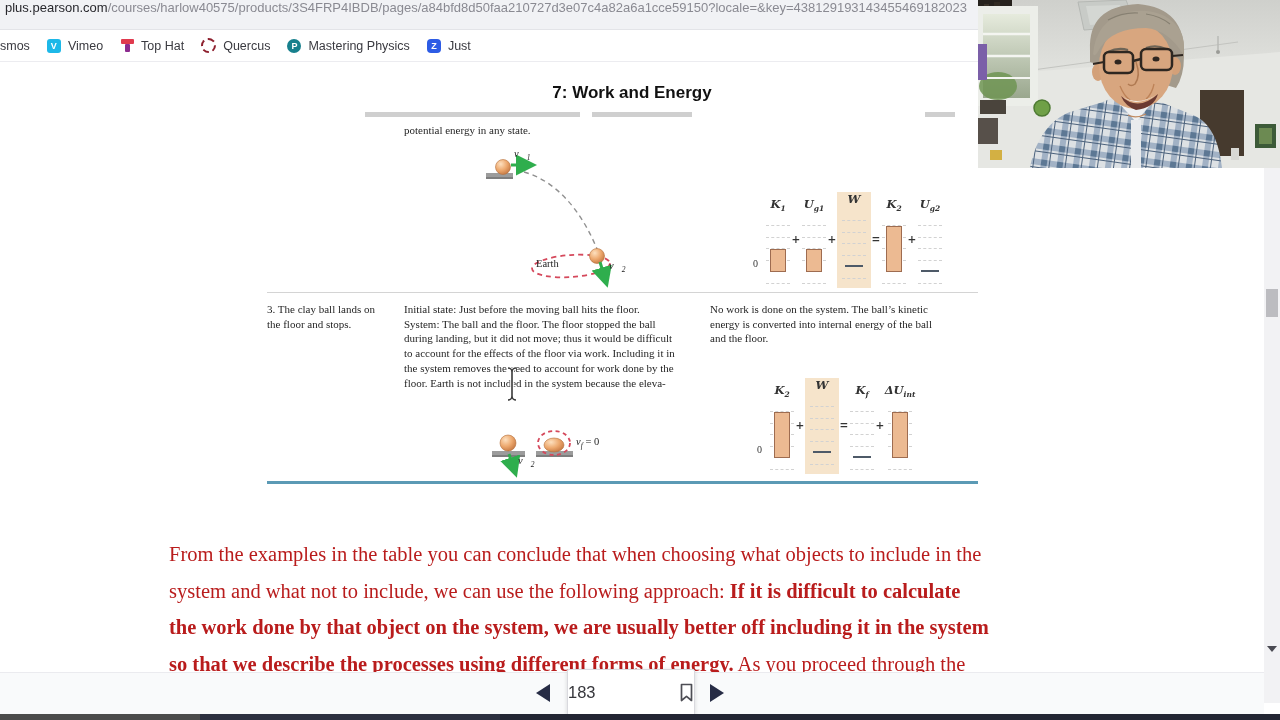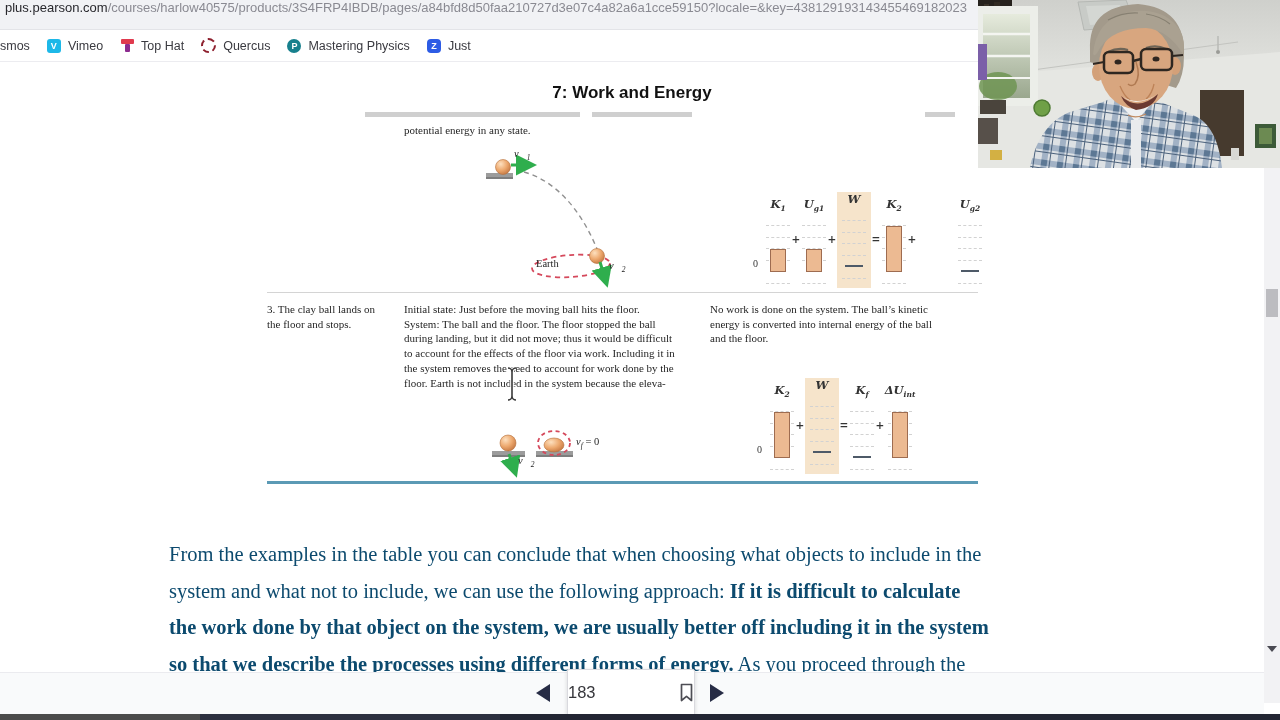--- a/index.html
+++ b/index.html
@@ -52,21 +52,21 @@
   .ebar-op{width:10px;height:16px;text-align:center;font-family:"DejaVu Serif",serif;font-weight:bold;
            font-size:10.5px;color:#333;line-height:15px;}
   .ebar-plot{position:relative;width:100%;height:70px;}
   .ebar-grid{position:absolute;left:50%;transform:translateX(-50%);width:24px;border-top:1.5px dashed #d2d2d2;}
   .ebar-bar{position:absolute;left:50%;transform:translateX(-50%);bottom:11px;width:16px;
             background:#ecba92;border:1.5px solid #9e6c50;box-sizing:border-box;}
   .ebar-dash{position:absolute;left:50%;transform:translateX(-50%);bottom:11px;width:18px;
              border-top:2.5px solid #4e5a68;}
   
   .para{position:absolute;left:169px;top:543px;font-family:"Liberation Serif",serif;
-        font-size:20.5px;color:#0c4a6e;}
+        font-size:20.5px;color:#b91c1c;}
   .para div{height:36.6px;white-space:pre;}
   .para span.b{font-weight:bold;}
   
   .nav-bar{position:absolute;left:0;top:672px;width:1264px;height:42px;background:#f9fafb;
            border-top:1px solid #ebebef;z-index:5;}
   .nav-arrow{position:absolute;width:0;height:0;border-top:9px solid transparent;border-bottom:9px solid transparent;z-index:6;}
   .nav-prev{left:536px;top:684px;border-right:14px solid #272c45;}
   .nav-next{left:710px;top:684px;border-left:14px solid #272c45;}
   .page-box{position:absolute;left:567px;top:669px;width:126px;height:45px;background:#fff;
             border:1px solid #d9d9de;border-radius:2px;box-shadow:0 1px 4px rgba(0,0,0,.14);
@@ -245,21 +245,21 @@
           <div class="ebar-plot">
             <div class="ebar-grid" style="bottom: 22.5px;"></div>
             <div class="ebar-grid" style="bottom: 34px;"></div>
             <div class="ebar-grid" style="bottom: 45.5px;"></div>
             <div class="ebar-grid" style="bottom: 57px;"></div>
             <div class="ebar-grid" style="bottom: -0.5px;"></div>
             <div class="ebar-bar" style="height: 46px;"></div>
           </div>
         </div>
         <div class="ebar-op">+</div>
-        <div class="ebar-term" style="width: 26px; margin-left: 40px;">
+        <div class="ebar-term" style="width: 26px;">
           <div class="ebar-label"><i>U</i><sub>g2</sub></div>
           <div class="ebar-plot">
             <div class="ebar-grid" style="bottom: 22.5px;"></div>
             <div class="ebar-grid" style="bottom: 34px;"></div>
             <div class="ebar-grid" style="bottom: 45.5px;"></div>
             <div class="ebar-grid" style="bottom: 57px;"></div>
             <div class="ebar-grid" style="bottom: -0.5px;"></div>
             <div class="ebar-dash"></div>
           </div>
         </div>

